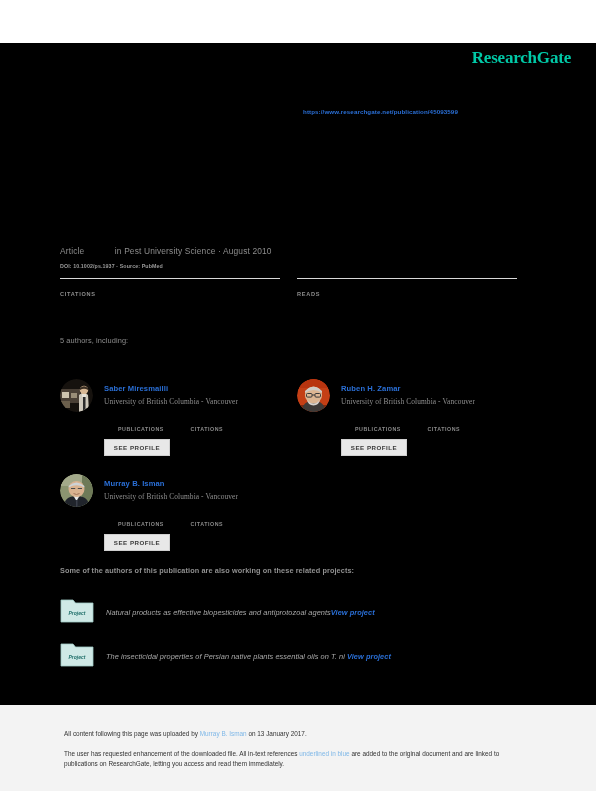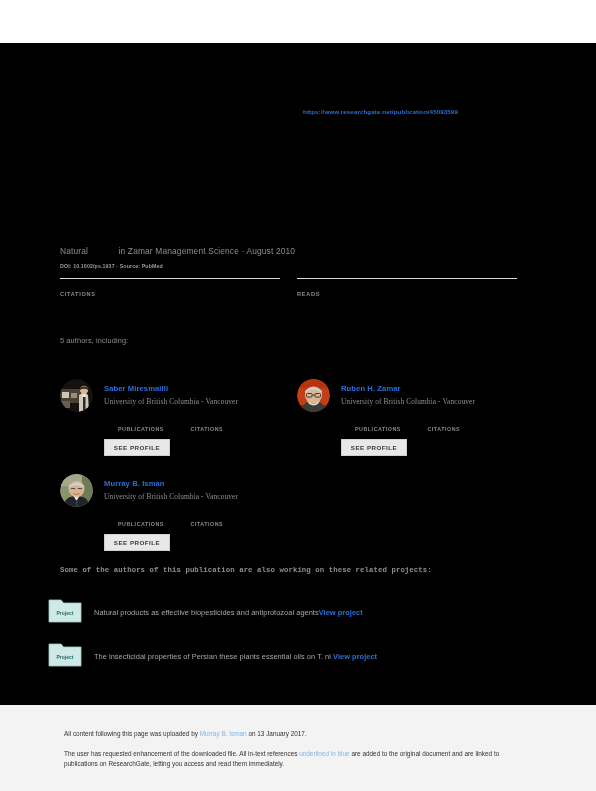--- a/index.html
+++ b/index.html
@@ -224,27 +224,27 @@
 
   
   .proj-head {
     position: absolute;
     left: 60px;
     top: 566px;
     font-size: 7.3px;
     font-weight: bold;
     color: #909090;
     letter-spacing: 0.1px;
-    font-family: Liberation Mono, monospace;
   }
   .proj-row {
     position: absolute;
-    left: 44px;
+    left: 56px;
     width: 470px;
     height: 28px;
+    font-style: italic;
   }
   .proj-row.p0 { top: 596px; }
   .proj-row.p1 { top: 640px; }
 
   .folder {
     position: absolute;
     left: 4px; top: 0;
     width: 34px; height: 27px;
   }
   .proj-text {
@@ -293,30 +293,31 @@
 </style>
 </head>
 <body>
 
 <div id="page">
 
   <div class="top-strip"></div>
 
   <div class="dark-panel"></div>
 
+  <div class="rg-logo">ResearchGate</div>
 
   <div class="rg-url">https://www.researchgate.net/publication/45093599</div>
 
   <div class="hidden-title"></div>
   <div class="hidden-sub"></div>
 
   <div class="article-line">
-    <span>Natural</span>
+    <span>Article</span>
     <span class="it">in</span>
-    <span>Zamar Management Science</span>
+    <span>Pest University Science</span>
     <span>·</span>
     <span>August 2010</span>
   </div>
   <div class="doi-line">DOI: 10.1002/ps.1937 · Source: PubMed</div>
 
   <div class="metric left">
     <div class="rule"></div>
     <div class="mval"></div>
     <div class="mlabel">CITATIONS</div>
   </div>
@@ -455,21 +456,21 @@
   </div>
 
   <div class="proj-row p1">
     <div class="folder">
       <svg width="34" height="27" viewBox="0 0 34 27">
         <path d="M1 4 L13 4 L15.5 7 L33 7 L33 26 L1 26 Z" fill="#cfe9e6" stroke="#9ec9c4" stroke-width="0.8"></path>
         <text x="17" y="19" font-family="Liberation Sans, sans-serif" font-size="5" font-weight="bold" fill="#1f6f6a" text-anchor="middle">Project</text>
       </svg>
     </div>
     <div class="proj-text">
-      <span>The insecticidal properties of Persian these plants essential oils on T. ni</span>&nbsp;<span class="view-proj">View project</span>
+      <span>The insecticidal properties of Persian native plants essential oils on T. ni</span>&nbsp;<span class="view-proj">View project</span>
     </div>
   </div>
 
   <div class="footer"></div>
   <div class="foot-l1">
     <span>All content following this page was uploaded by </span><span class="lnk">Murray B. Isman</span><span> on 13 January 2017.</span>
   </div>
   <div class="foot-l2">
     <span>The user has requested enhancement of the downloaded file. All in-text references </span><span class="lnk">underlined in blue</span><span> are added to the original document and are linked to publications on ResearchGate, letting you access and read them immediately.</span>
   </div>

